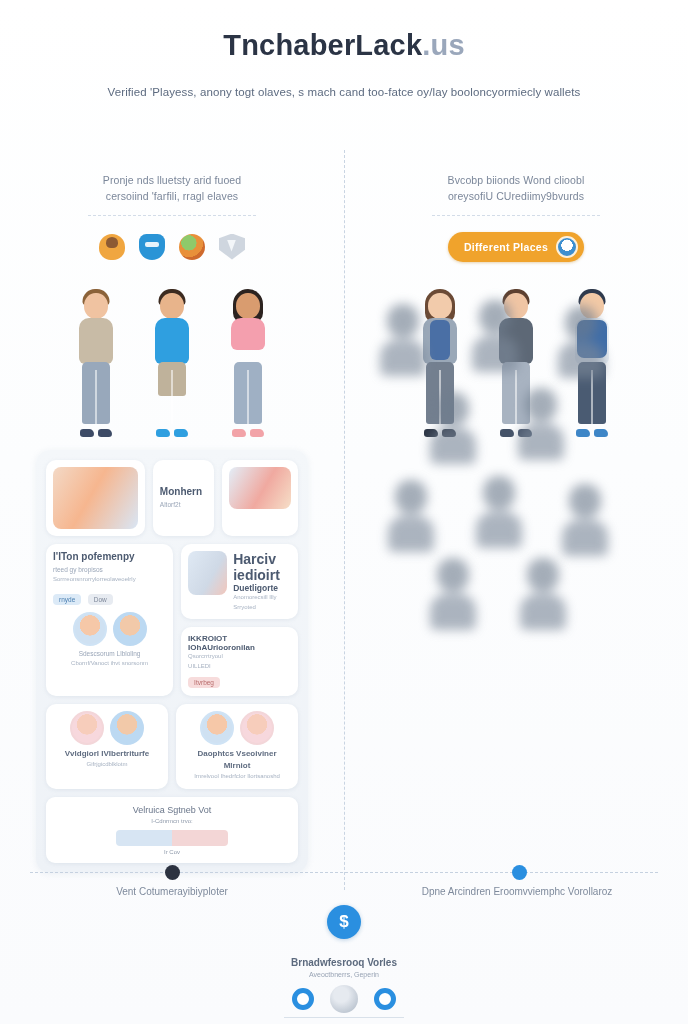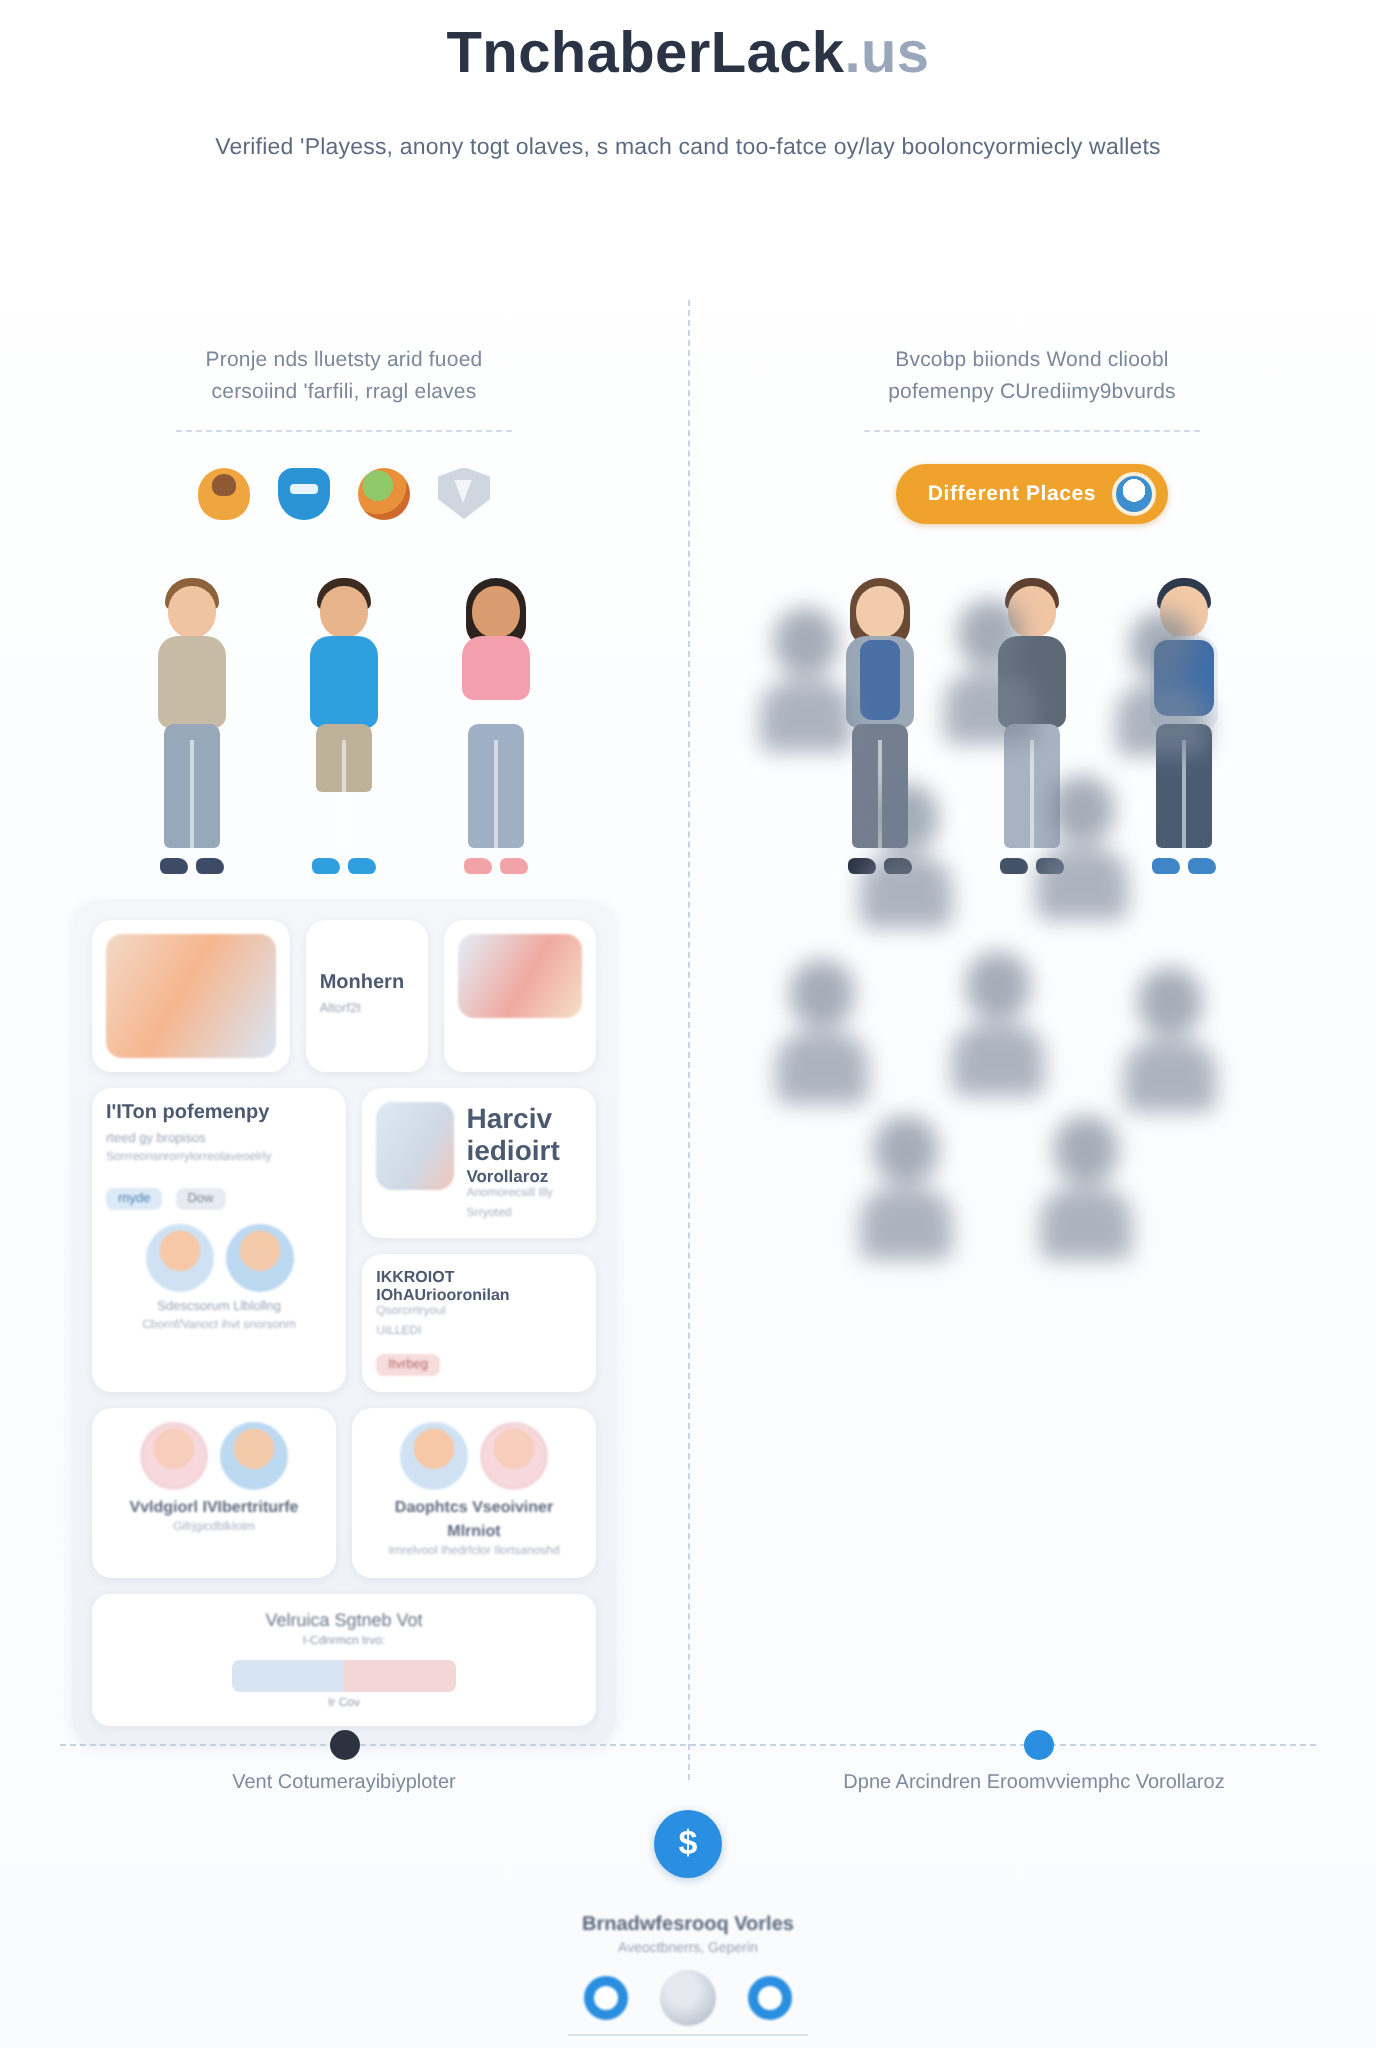--- a/index.html
+++ b/index.html
@@ -7,21 +7,21 @@
     width:688px;height:1024px;overflow:hidden;
     background:#fdfdfd;
     font-family:"Liberation Sans", sans-serif;
     color:#3b4252;
     position:relative;
   }
   .page{position:relative;width:688px;height:1024px;
     background:linear-gradient(180deg,#ffffff 0%,#fcfdfe 45%,#fafbfd 100%);}
 
   
-  .header{padding-top:12px;text-align:center;}
+  .header{padding-top:30px;text-align:center;}
   .title{
     font-size:29px;font-weight:700;letter-spacing:.2px;
     color:#2b3445;line-height:1.1;
   }
   .title .tld{color:#9aa7bb;font-weight:600;}
   .subtitle{
     margin-top:22px;font-size:11.5px;color:#5d6b80;
     letter-spacing:.1px;padding:0 18px;line-height:1.4;
     filter:blur(.18px);
   }
@@ -278,21 +278,21 @@
             </div>
             <div class="mini-sub" style="text-align:center">Sdescsorum Llblollng</div>
             <div class="tiny" style="text-align:center">Cbornf/Vanoct ihvt snorsonm</div>
           </div>
 
           <div style="width:48%;display:flex;flex-direction:column;gap:8px">
             <div class="card" style="display:flex;gap:6px">
               <div class="thumb c" style="width:38%;height:44px;flex:none"></div>
               <div style="flex:1">
                 <div class="mini-title" style="font-size:14px">Harciv iedioirt</div>
-                <div class="mini-title" style="font-size:8.5px">Vorollaroz</div>
+                <div class="mini-title" style="font-size:8.5px">Duetligorte</div>
                 <div class="tiny">Anomorecsill Illy</div>
                 <div class="tiny">Srryoted</div>
               </div>
             </div>
             <div class="card">
               <div class="mini-title" style="font-size:8px">IKKROIOT</div>
               <div class="mini-title" style="font-size:8px">IOhAUriooronilan</div>
               <div class="tiny">Qsorcrrtryoul</div>
               <div class="tiny">UILLEDI</div>
               <span class="chip red">Itvrbeg</span>
@@ -327,21 +327,21 @@
             <div class="seg2"></div>
           </div>
           <div class="bar-label">Ir Cov</div>
         </div>
       </div>
     </div>
 
     <div class="col">
       <div class="col-head">
         <span>Bvcobp biionds Wond clioobl</span>
-        <span class="l2">pofemenpy CUrediimy9bvurds</span>
+        <span class="l2">oreysofiU CUrediimy9bvurds</span>
         <div class="col-rule"></div>
       </div>
 
       <div class="badge-wrap">
         <div class="badge">
           <span>Different Places</span>
           <span class="badge-ico"></span>
         </div>
       </div>
 

